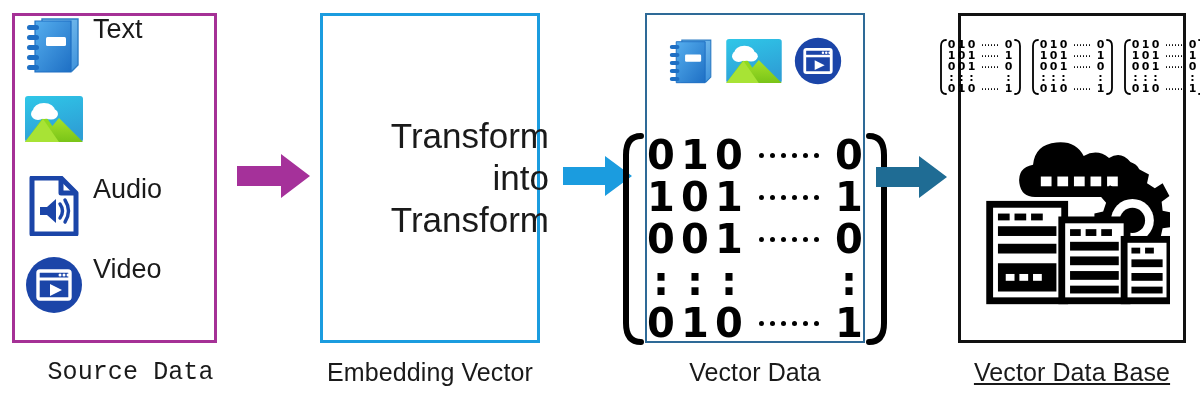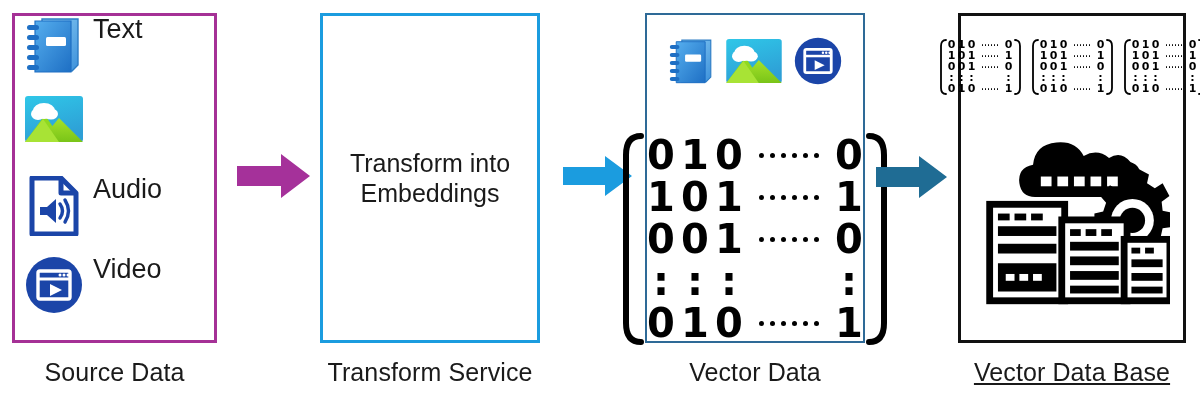--- a/index.html
+++ b/index.html
@@ -28,22 +28,22 @@
   .src-row{
     position:absolute;left:0;width:205px;height:80px;
     display:flex;align-items:flex-start;
   }
   .src-icon{width:78px;display:flex;justify-content:center;align-items:center;flex:none;}
   .src-text{font-size:27px;color:#1a1a1a;line-height:1;}
 
   
   #panel-embed{left:320px;top:13px;width:220px;height:330px;border:3px solid #1B9CDF;}
   #embed-text{
-    position:absolute;left:0;top:50%;transform:translateY(-50%);
-    width:100%;text-align:center;font-size:25px;line-height:1.2;color:#1a1a1a;
+    position:absolute;left:12px;top:50%;transform:translateY(-50%);
+    width:100%;text-align:right;font-size:35px;line-height:1.2;color:#1a1a1a;
   }
 
   
   #panel-vector{left:645px;top:13px;width:220px;height:330px;border:2px solid #2E6A97;}
   #vector-icons{position:absolute;left:0;top:22px;width:100%;display:flex;justify-content:center;align-items:center;gap:12px;}
   #vector-matrix{position:absolute;left:0;top:118px;width:100%;display:flex;justify-content:center;}
 
   
   #panel-db{left:958px;top:13px;width:228px;height:330px;border:3px solid #111111;}
   #db-matrices{position:absolute;left:0;top:22px;width:100%;display:flex;justify-content:center;gap:9px;}
@@ -165,35 +165,35 @@
           <path d="M4 2 L33 2 L48 17 L48 58 L4 58 Z" fill="#ffffff" stroke="#1B45A8" stroke-width="5" stroke-linejoin="round"></path>
           <path d="M33 2 L33 17 L48 17" fill="none" stroke="#1B45A8" stroke-width="5" stroke-linejoin="round"></path>
           <path d="M12 31 L19 31 L28 23 L28 47 L19 39 L12 39 Z" fill="#1B45A8"></path>
           <path d="M32 28 Q37 35 32 42" fill="none" stroke="#1B45A8" stroke-width="3.4" stroke-linecap="round"></path>
           <path d="M37 24 Q44 35 37 46" fill="none" stroke="#1B45A8" stroke-width="3.4" stroke-linecap="round"></path>
         </svg>
       </div>
       <div class="src-text">Audio</div>
     </div>
   </div>
-  <div class="panel-label" style="left:12px;top:358px;width:205px;">Source Data</div>
+  <div class="panel-label" style="left:28px;top:358px;width:205px;font-family:Liberation Mono, monospace;">Source Data</div>
 
   <div class="arrow" style="left:237px;top:152px;">
     <svg width="74" height="48" viewBox="0 0 74 48">
       <path d="M0 14 L44 14 L44 2 L73 24 L44 46 L44 34 L0 34 Z" fill="#A5319A"></path>
     </svg>
   </div>
 
   <div class="panel" id="panel-embed">
     <div id="embed-text">
       <div>Transform into</div>
-      <div>Embeddings</div>
+      <div>Transform</div>
     </div>
   </div>
-  <div class="panel-label" style="left:300px;top:358px;width:260px;">Transform Service</div>
+  <div class="panel-label" style="left:300px;top:358px;width:260px;">Embedding Vector</div>
 
   <div class="arrow" style="left:563px;top:154px;">
     <svg width="70" height="44" viewBox="0 0 70 44">
       <path d="M0 13 L42 13 L42 2 L69 22 L42 42 L42 31 L0 31 Z" fill="#1B9CDF"></path>
     </svg>
   </div>
 
   <div class="panel" id="panel-vector">
 
     <div id="vector-icons">

